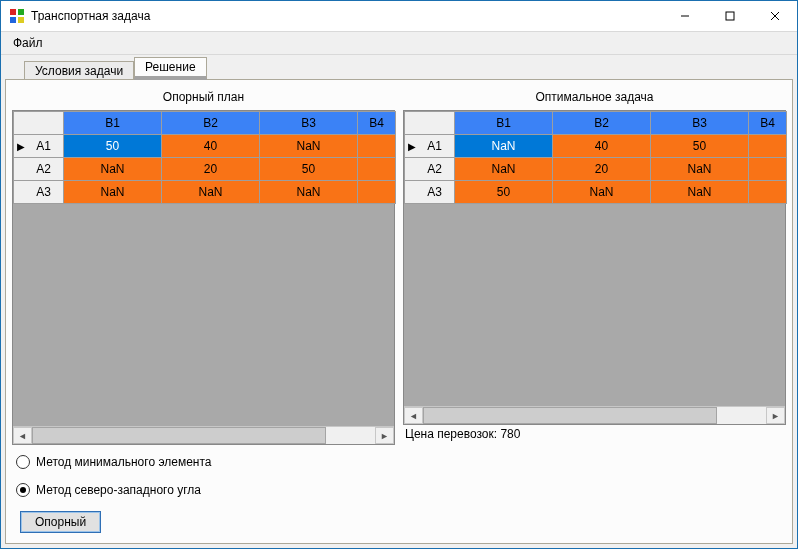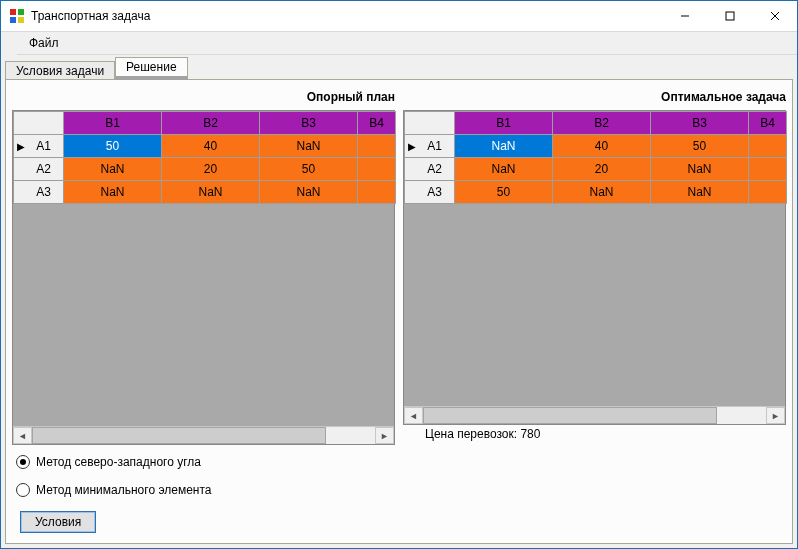--- a/index.html
+++ b/index.html
@@ -37,21 +37,20 @@
     display: flex; align-items: center; justify-content: center;
     font-family: "Segoe UI Symbol", sans-serif;
   }
 
   .menubar {
     height: 22px;
     background: #f0f0f0;
     display: flex; align-items: center;
     padding: 0 4px;
     border-bottom: 1px solid #d9d9d9;
-    margin-left: 16px;
   }
   .menu-item {
     padding: 2px 8px;
   }
 
   .tabstrip {
     display: flex;
     align-items: flex-end;
     height: 22px;
     padding: 2px 4px 0 4px;
@@ -67,20 +66,21 @@
     top: 1px;
     font-size: 12px;
   }
   .tab.active {
     background: #fcfcfc;
     border-bottom: 4px solid #a3a3a3;
     z-index: 2;
   }
   .tab.inactive {
     background: #ebebeb;
+    margin-left: 19px;
   }
   .tabpanel {
     flex: 1;
     border: 1px solid #aca899;
     margin: 0 4px 4px 4px;
     background: #fcfcfc;
     position: relative;
     overflow: hidden;
   }
 
@@ -95,24 +95,23 @@
     gap: 8px;
     flex: 1;
     min-height: 0;
   }
   .grid-section {
     flex: 1;
     display: flex; flex-direction: column;
     min-width: 0;
   }
   .grid-title {
-    text-align: right;
+    text-align: center;
     padding: 4px 0 6px 0;
     font-size: 12px;
-    font-weight: bold;
   }
   .grid-container {
     flex: 1;
     border: 1px solid #888;
     background: #a9a9a9;
     display: flex; flex-direction: column;
     min-height: 0;
   }
   .dgv {
     background: #fff;
@@ -124,21 +123,21 @@
   .dgv th, .dgv td {
     border: 1px solid #9e9e9e;
     padding: 2px 4px;
     height: 18px;
     text-align: center;
     background: #f97316;
     overflow: hidden;
     white-space: nowrap;
   }
   .dgv th {
-    background: #a21caf;
+    background: #3b82f6;
     font-weight: normal;
   }
   .dgv th.rowhdr, .dgv td.rowhdr {
     background: #f0f0f0;
     width: 50px;
     position: relative;
     padding-left: 14px;
   }
   .dgv .corner { width: 20px; background:#f0f0f0; }
   .dgv td.selected {
@@ -178,21 +177,20 @@
     position: absolute;
     left: 0; top: 0; bottom: 0;
     width: 85%;
     background: #cdcdcd;
     border: 1px solid #a4a4a4;
   }
 
   .price-label {
     padding: 2px 0 4px 2px;
     font-size: 12px;
-    margin-left: 20px;
   }
 
   .radios {
     padding: 4px 4px;
   }
   .radio-row {
     display: flex; align-items: center;
     margin: 6px 0 14px 0;
   }
   .radio {
@@ -372,26 +370,26 @@
               <div class="sbtn">►</div>
             </div>
           </div>
           <div class="price-label">Цена перевозок: 780</div>
         </div>
 
       </div>
 
       <div class="radios">
         <div class="radio-row">
+          <span class="radio"></span>
+          <span>Метод минимального элемента</span>
+        </div>
+        <div class="radio-row">
           <span class="radio checked"></span>
           <span>Метод северо-западного угла</span>
         </div>
-        <div class="radio-row">
-          <span class="radio"></span>
-          <span>Метод минимального элемента</span>
-        </div>
-        <div class="solve-btn">Условия</div>
+        <div class="solve-btn">Опорный</div>
       </div>
 
     </div>
   </div>
 
 </div>
 
 </body></html>

